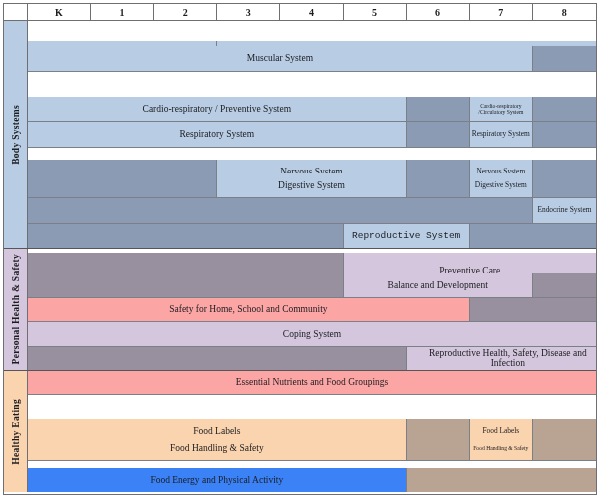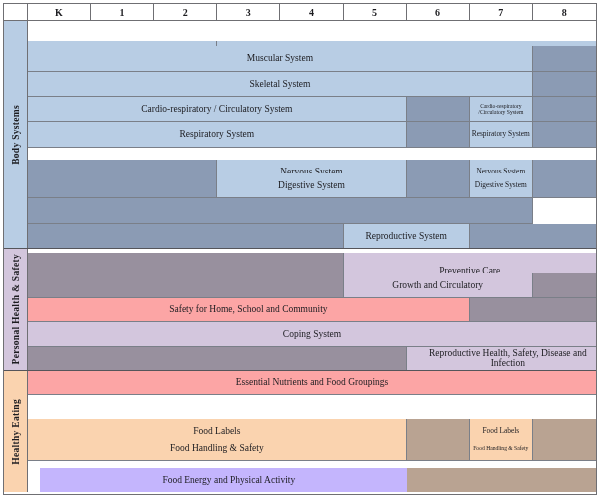--- a/index.html
+++ b/index.html
@@ -118,26 +118,22 @@
         </div>
         <div class="band" style="top: 17px; height: 228px;">
           <div class="row" style="top: 4px; height: 21px; margin-top: 16px;">
             <div class="cell" style="left: 0px; width: 189.333px; background: rgb(184, 205, 228);">Sensory System</div>
             <div class="cell edgeR" style="left: 189.333px; width: 378.667px; background: rgb(184, 205, 228);"></div>
           </div>
           <div class="row" style="top: 25.3333px; height: 25.3333px;">
             <div class="cell" style="left: 0px; width: 504.889px; background: rgb(184, 205, 228);">Muscular System</div>
             <div class="cell edgeR" style="left: 504.889px; width: 63.1111px; background: rgb(139, 155, 180);"></div>
           </div>
-          <div class="row" style="top: 50.6667px; height: 25.3333px;">
-            <div class="cell" style="left: 0px; width: 504.889px; background: rgb(184, 205, 228);">Skeletal System</div>
-            <div class="cell edgeR" style="left: 504.889px; width: 63.1111px; background: rgb(139, 155, 180);"></div>
-          </div>
           <div class="row" style="top: 76px; height: 25.3333px;">
-            <div class="cell" style="left: 0px; width: 378.667px; background: rgb(184, 205, 228);">Cardio-respiratory / Circulatory System</div>
+            <div class="cell" style="left: 0px; width: 378.667px; background: rgb(184, 205, 228);">Cardio-respiratory / Preventive System</div>
             <div class="cell" style="left: 378.667px; width: 63.1111px; background: rgb(139, 155, 180);"></div>
             <div class="cell tiny" style="left: 441.778px; width: 63.1111px; background: rgb(184, 205, 228);">Cardio-respiratory /Circulatory System</div>
             <div class="cell edgeR" style="left: 504.889px; width: 63.1111px; background: rgb(139, 155, 180);"></div>
           </div>
           <div class="row" style="top: 101.333px; height: 25.3333px;">
             <div class="cell" style="left: 0px; width: 378.667px; background: rgb(184, 205, 228);">Respiratory System</div>
             <div class="cell" style="left: 378.667px; width: 63.1111px; background: rgb(139, 155, 180);"></div>
             <div class="cell small" style="left: 441.778px; width: 63.1111px; background: rgb(184, 205, 228);">Respiratory System</div>
             <div class="cell edgeR" style="left: 504.889px; width: 63.1111px; background: rgb(139, 155, 180);"></div>
           </div>
@@ -150,39 +146,40 @@
           </div>
           <div class="row" style="top: 152px; height: 25.3333px;">
             <div class="cell" style="left: 0px; width: 189.333px; background: rgb(139, 155, 180);"></div>
             <div class="cell" style="left: 189.333px; width: 189.333px; background: rgb(184, 205, 228);">Digestive System</div>
             <div class="cell" style="left: 378.667px; width: 63.1111px; background: rgb(139, 155, 180);"></div>
             <div class="cell small" style="left: 441.778px; width: 63.1111px; background: rgb(184, 205, 228);">Digestive System</div>
             <div class="cell edgeR" style="left: 504.889px; width: 63.1111px; background: rgb(139, 155, 180);"></div>
           </div>
           <div class="row" style="top: 177.333px; height: 25.3333px;">
             <div class="cell" style="left: 0px; width: 504.889px; background: rgb(139, 155, 180);"></div>
-          </div>
-          <div class="row" style="top: 202.667px; height: 25.3333px;">
+            <div class="cell small edgeR" style="left: 504.889px; width: 63.1111px; background: rgb(184, 205, 228);">Endocrine System</div>
+          </div>
+          <div class="row" style="top: 202.667px; height: 25.3333px; font-family: Liberation Mono, monospace;">
             <div class="cell" style="left: 0px; width: 315.556px; background: rgb(139, 155, 180);"></div>
             <div class="cell" style="left: 315.556px; width: 126.222px; background: rgb(184, 205, 228);">Reproductive System</div>
             <div class="cell edgeR" style="left: 441.778px; width: 126.222px; background: rgb(139, 155, 180);"></div>
           </div>
         </div>
         <div class="secdiv" style="top: 244px;"></div>
         <div class="seclabel" style="top: 245px; height: 122px; background: rgb(211, 198, 221);">
           <span>Personal Health &amp; Safety</span>
         </div>
         <div class="band" style="top: 245px; height: 122px;">
           <div class="row" style="top: 4px; height: 38px;">
             <div class="cell" style="left: 0px; width: 315.556px; background: rgb(152, 144, 158);"></div>
             <div class="cell edgeR" style="left: 315.556px; width: 252.444px; background: rgb(211, 198, 221);">Preventive Care</div>
           </div>
           <div class="row" style="top: 24.4px; height: 24.4px;">
             <div class="cell" style="left: 0px; width: 315.556px; background: rgb(152, 144, 158);"></div>
-            <div class="cell" style="left: 315.556px; width: 189.333px; background: rgb(211, 198, 221);">Growth and Circulatory</div>
+            <div class="cell" style="left: 315.556px; width: 189.333px; background: rgb(211, 198, 221);">Balance and Development</div>
             <div class="cell edgeR" style="left: 504.889px; width: 63.1111px; background: rgb(152, 144, 158);"></div>
           </div>
           <div class="row" style="top: 48.8px; height: 24.4px;">
             <div class="cell" style="left: 0px; width: 441.778px; background: #fca5a5;">Safety for Home, School and Community</div>
             <div class="cell edgeR" style="left: 441.778px; width: 126.222px; background: rgb(152, 144, 158);"></div>
           </div>
           <div class="row" style="top: 73.2px; height: 24.4px;">
             <div class="cell edgeR" style="left: 0px; width: 568px; background: rgb(211, 198, 221);">Coping System</div>
           </div>
           <div class="row" style="top: 97.6px; height: 24.4px;">
@@ -204,20 +201,20 @@
             <div class="cell small" style="left: 441.778px; width: 63.1111px; background: rgb(250, 211, 175);">Food Labels</div>
             <div class="cell edgeR" style="left: 504.889px; width: 63.1111px; background: rgb(185, 163, 146);"></div>
           </div>
           <div class="row" style="top: 66px; height: 24.2px;">
             <div class="cell" style="left: 0px; width: 378.667px; background: rgb(250, 211, 175);">Food Handling &amp; Safety</div>
             <div class="cell" style="left: 378.667px; width: 63.1111px; background: rgb(185, 163, 146);"></div>
             <div class="cell tiny" style="left: 441.778px; width: 63.1111px; background: rgb(250, 211, 175);">Food Handling &amp; Safety</div>
             <div class="cell edgeR" style="left: 504.889px; width: 63.1111px; background: rgb(185, 163, 146);"></div>
           </div>
           <div class="row" style="top: 96.8px; height: 24.2px;">
-            <div class="cell lastrow" style="left: 12px; width: 378.667px; background: #c4b5fd;">Food Energy and Physical Activity</div>
+            <div class="cell lastrow" style="left: 0px; width: 378.667px; background: #3b82f6;">Food Energy and Physical Activity</div>
             <div class="cell edgeR lastrow" style="left: 378.667px; width: 189.333px; background: rgb(185, 163, 146);"></div>
           </div>
         </div>
       </div>
 
   </div>
 </div>
 
 </body></html>

